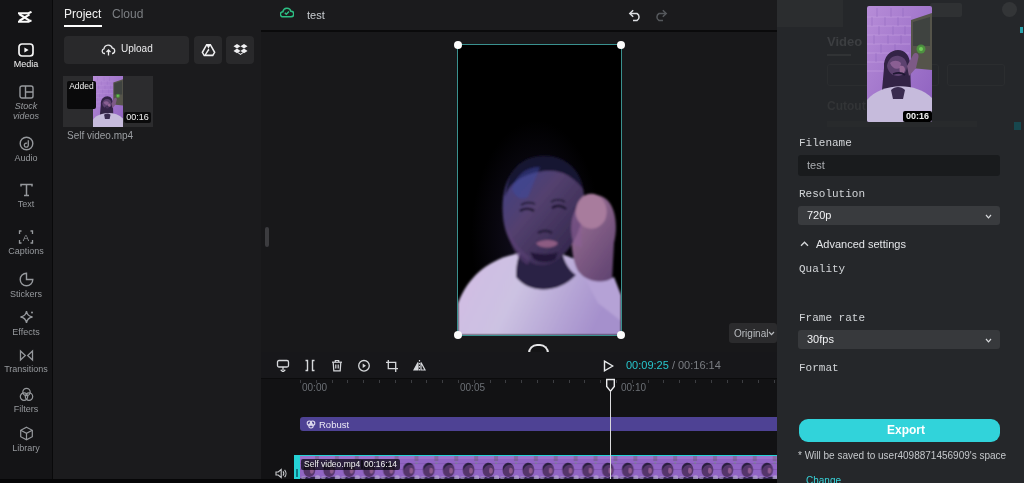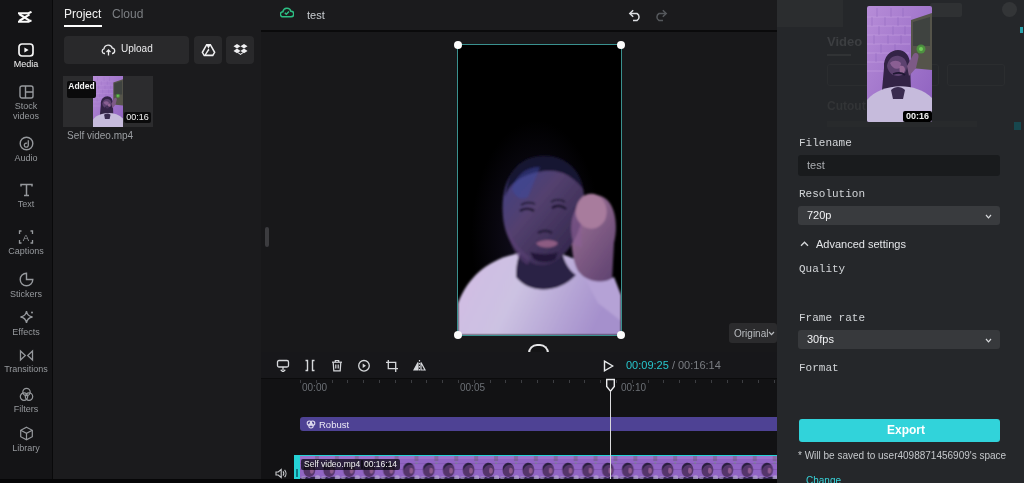--- a/index.html
+++ b/index.html
@@ -59,21 +59,21 @@
         <path d="M12.5 3.4 L2.2 10"></path>
       </g>
     </svg>
     <div class="sb-item active" style="top:43px;">
       <svg width="16" height="14" viewBox="0 0 16 14">
           <rect x="1" y="1" width="14" height="12" rx="3" fill="none" stroke="#f5f5f5" stroke-width="1.7"></rect>
           <path d="M6.4 4.5 L10.6 7 L6.4 9.5 Z" fill="#f5f5f5"></path>
         </svg>
       <div class="sb-label">Media</div>
     </div>
-    <div class="sb-item" style="top:85px;">
+    <div class="sb-item" style="top:85px;font-style:italic;">
       <svg width="15" height="14" viewBox="0 0 15 14">
           <rect x="1" y="1" width="13" height="12" rx="2" fill="none" stroke="#96999d" stroke-width="1.4"></rect>
           <path d="M6.5 1 V13 M6.5 7 H14" stroke="#96999d" stroke-width="1.4" fill="none"></path>
         </svg>
       <div class="sb-label">Stock<br>videos</div>
     </div>
     <div class="sb-item" style="top:136px;">
       <svg width="15" height="15" viewBox="0 0 15 15">
           <circle cx="7.5" cy="7.5" r="6.3" fill="none" stroke="#96999d" stroke-width="1.4"></circle>
           <path d="M9.3 4.2 v5 a2 2 0 1 1 -1.3 -1.9" fill="none" stroke="#96999d" stroke-width="1.3"></path>
@@ -169,21 +169,21 @@
             <path d="M4 4.6 L7.5 6.9 L4 9.2 L0.5 6.9 Z"></path>
             <path d="M11 4.6 L14.5 6.9 L11 9.2 L7.5 6.9 Z"></path>
             <path d="M7.5 9.8 L10.3 8 L10.3 9 L7.5 10.9 L4.7 9 L4.7 8 Z"></path>
           </g>
         </svg>
     </div>
     <div class="tile abs">
       <svg class="abs" style="left:30px;top:0;" width="30" height="51" viewBox="0 0 65 114" preserveAspectRatio="xMidYMin slice">
           <use href="#scene"></use>
         </svg>
-      <div class="chip" style="left:4px;top:5px;width:29px;height:17px;font-size:8.5px;font-weight:bold;line-height:11px;text-align:center;">Added</div>
+      <div class="chip" style="left:4px;top:5px;width:29px;height:28px;font-size:8.5px;font-weight:normal;line-height:11px;text-align:center;">Added</div>
       <div class="chip" style="left:61px;top:36px;width:27px;height:11px;font-size:9px;line-height:11px;text-align:center;">00:16</div>
     </div>
     <div class="abs" style="left:14px;top:130px;font-size:10px;color:#9b9ea2;">Self video.mp4</div>
   </div>
 
   <div id="preview" class="abs">
     <div id="ptop">
       <svg class="abs" style="left:19px;top:6px;" width="14" height="13" viewBox="0 0 14 13">
           <g fill="none" stroke="#2dc084" stroke-width="1.5">
             <path d="M3.6 10.8 H3 A2.3 2.3 0 0 1 2.9 5.7 A4.1 4.1 0 0 1 10.9 5.2 A2.6 2.6 0 0 1 11 10.8 H3.6"></path>
@@ -419,19 +419,19 @@
       </div>
     <div class="abs" style="left:39px;top:238px;font-size:11px;color:#e4e6e9;">Advanced settings</div>
     <div class="m-label" style="top:263px;">Quality</div>
     <div class="m-label" style="top:312px;">Frame rate</div>
     <div class="m-select" style="top:330px;">30fps
       <svg class="chev" viewBox="0 0 7 7">
           <path d="M1 2 L3.5 4.8 L6 2" fill="none" stroke="#d6d8db" stroke-width="1.2"></path>
         </svg>
     </div>
     <div class="m-label" style="top:362px;">Format</div>
-    <div class="abs" style="left:22px;top:419px;width:201px;height:23px;background:#31d3da;border-radius:3px;color:#ffffff;font-size:12px;font-weight:600;line-height:23px;text-align:center;padding-left:13px;">Export</div>
+    <div class="abs" style="left:22px;top:419px;width:201px;height:23px;background:#31d3da;border-radius:9px;color:#ffffff;font-size:12px;font-weight:600;line-height:23px;text-align:center;padding-left:13px;">Export</div>
     <div class="abs" style="left:21px;top:450px;font-size:10px;color:#c5c8cb;">* Will be saved to user4098871456909's space</div>
     <div class="abs" style="left:29px;top:475px;font-size:10px;color:#38d3d9;">Change</div>
   </div>
 
   <div class="abs" style="left:0;top:479px;width:777px;height:4px;background:#060607;"></div>
 </div>
 
 </body></html>

